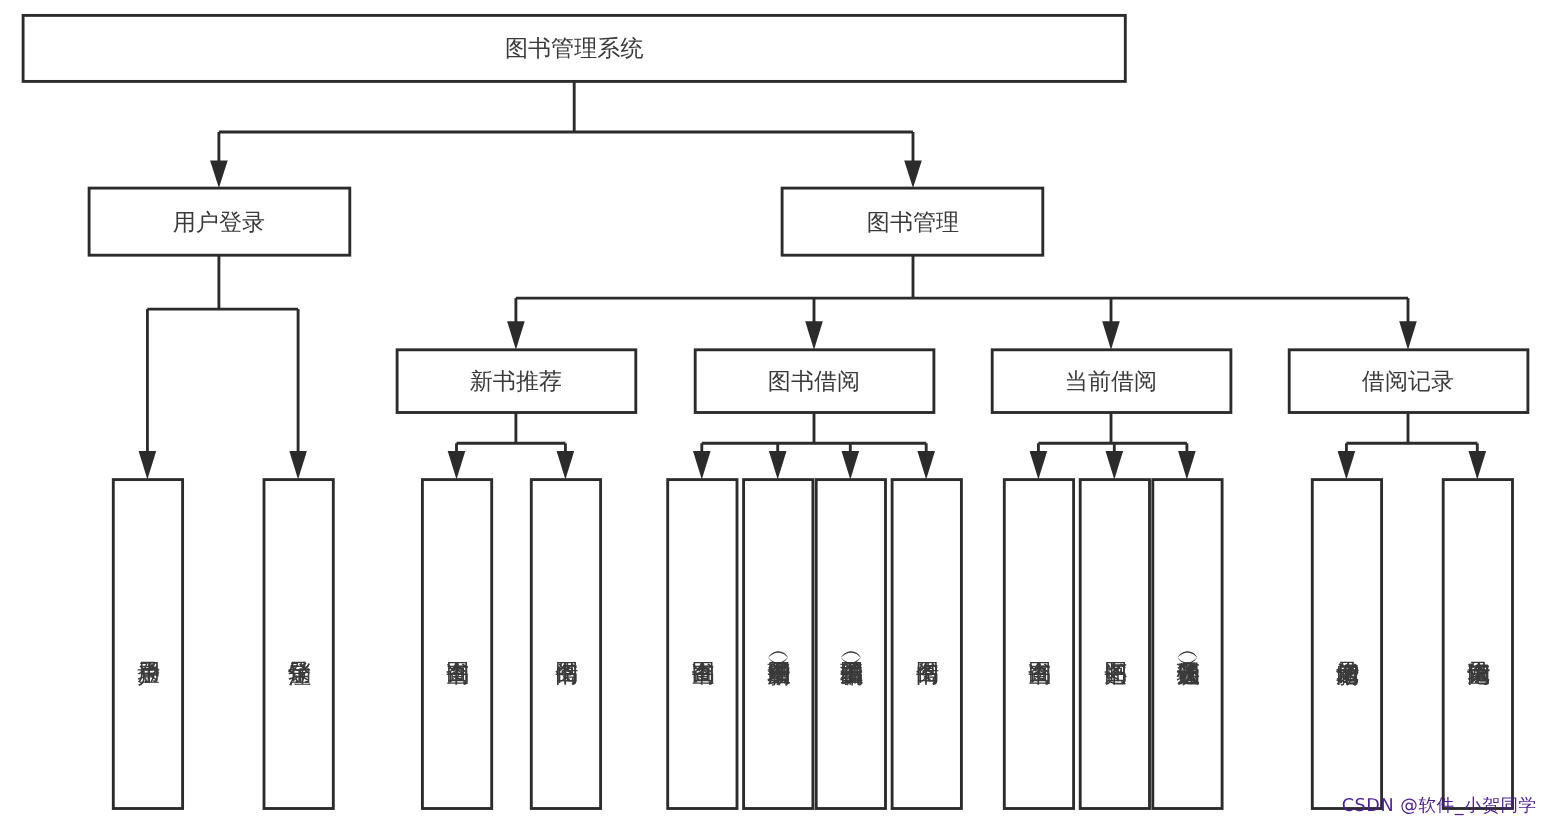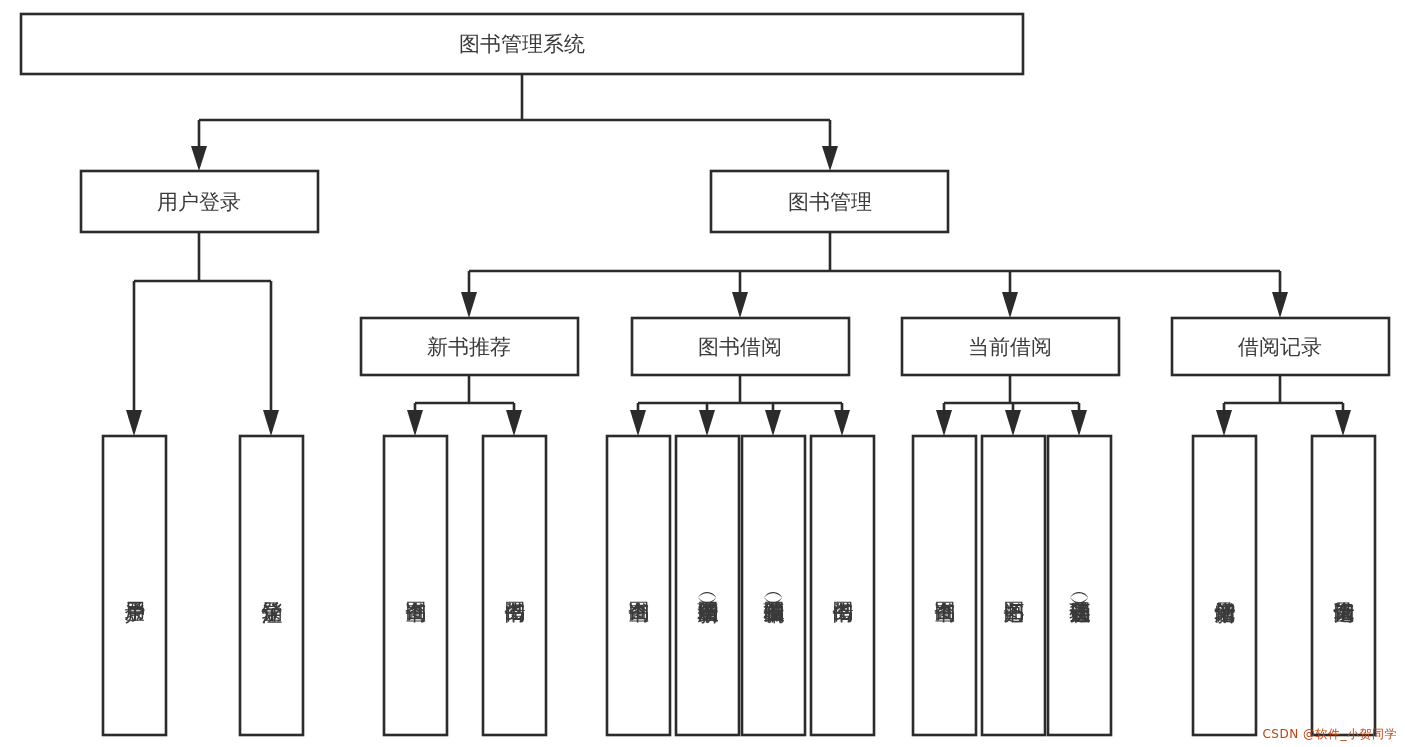--- a/index.html
+++ b/index.html
@@ -46,22 +46,22 @@
   }
   .arrow-head {
     fill: #2b2b2b;
     stroke: none;
   }
   .watermark {
     position: absolute;
     right: 8px;
     bottom: 4px;
     font-family: "DejaVu Sans", "Liberation Sans", sans-serif;
-    font-size: 12px;
-    color: #c2410c;
+    font-size: 16px;
+    color: #4c1d95;
     letter-spacing: 0.5px;
     white-space: nowrap;
     user-select: none;
   }
 </style>
 </head>
 <body>
 
 <div id="diagram-root">
 <svg width="1405" height="747" viewBox="0 0 1405 747" xmlns="http://www.w3.org/2000/svg">

